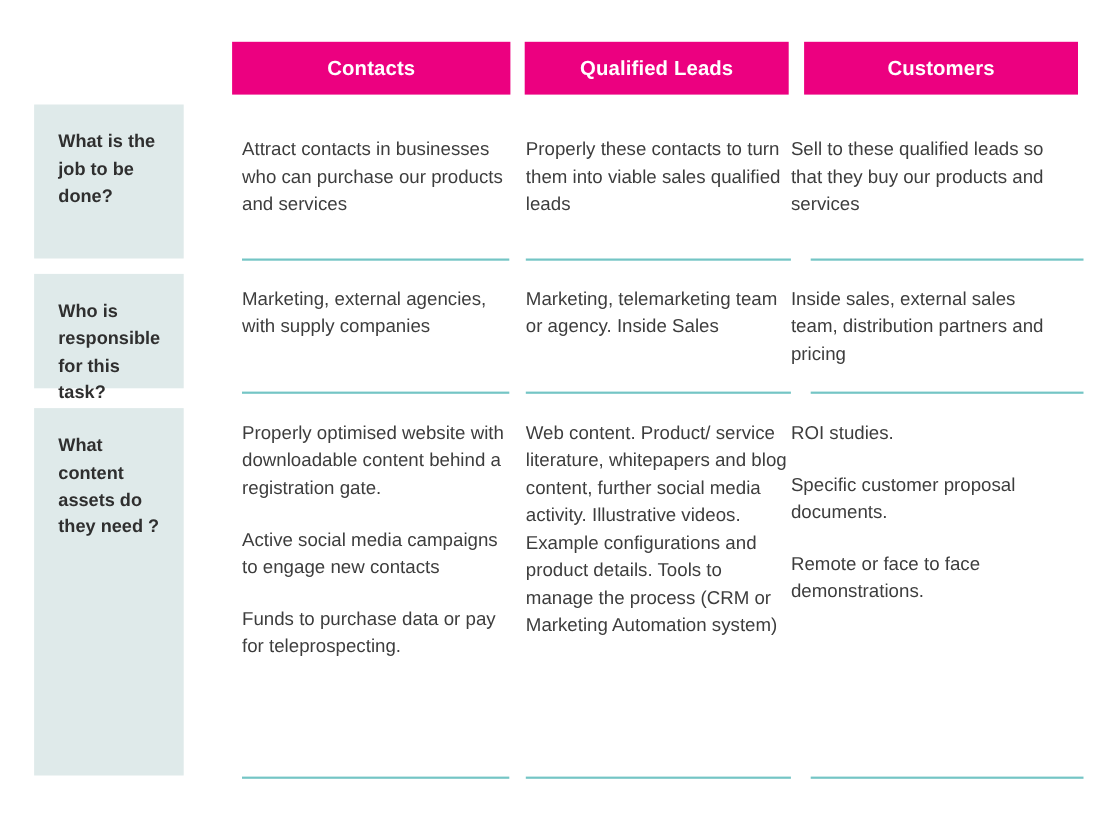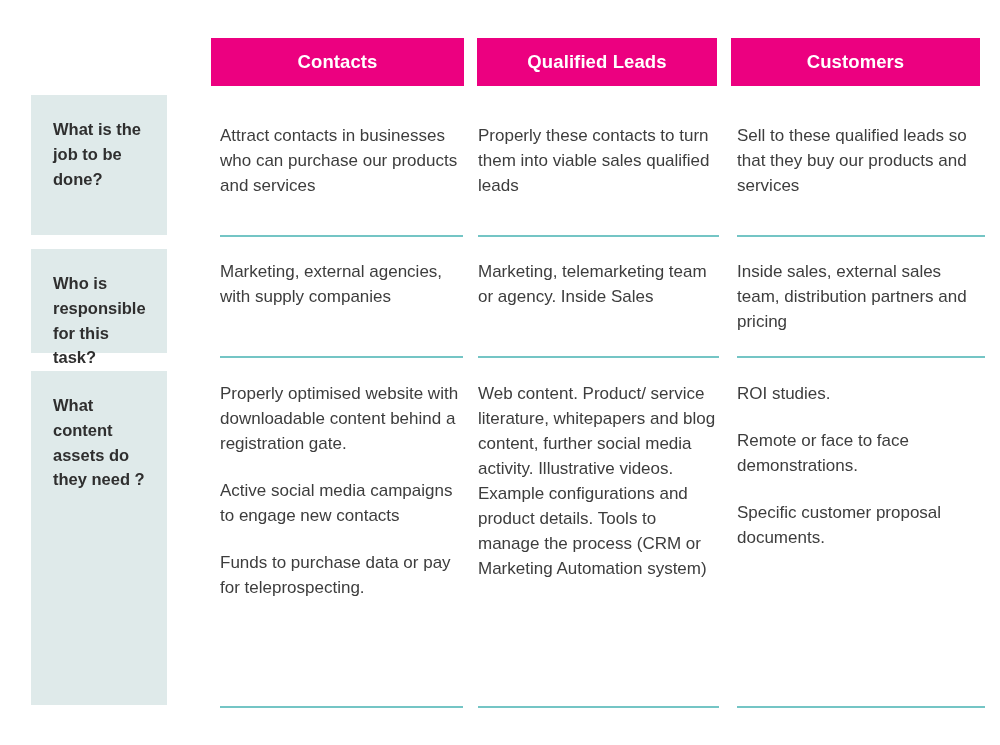--- a/index.html
+++ b/index.html
@@ -81,21 +81,21 @@
     margin: 0 0 22px 0;
     font-size: 17px;
     line-height: 1.47;
     color: #3d3d3d;
     white-space: pre-line;
   }
   .cell p:last-child { margin-bottom: 0; }
 
   .c-1 { left: 220px; width: 246px; }
   .c-2 { left: 478px; width: 240px; }
-  .c-3 { left: 737px; width: 248px; }
+  .c-3 { left: 719px; width: 248px; }
 
   .r-1 { top: 113px; margin-top: 11px; }
   .r-2 { top: 260px; }
   .r-3 { top: 382px; }
 
   
   .sep {
     position: absolute;
     height: 2px;
     background: #74C5C5;
@@ -163,20 +163,20 @@
   <div class="cell c-1 r-3">
     <p>Properly optimised website with downloadable content behind a registration gate.</p>
     <p>Active social media campaigns to engage new contacts</p>
     <p>Funds to purchase data or pay for teleprospecting.</p>
   </div>
   <div class="cell c-2 r-3">
     <p>Web content. Product/ service literature, whitepapers and blog content, further social media activity. Illustrative videos.  Example configurations and product details. Tools to manage the process (CRM or Marketing Automation system)</p>
   </div>
   <div class="cell c-3 r-3">
     <p>ROI studies.</p>
+    <p>Specific customer proposal documents.</p>
     <p>Remote or face to face demonstrations.</p>
-    <p>Specific customer proposal documents.</p>
   </div>
   <div class="sep sep-1 sy-3"></div>
   <div class="sep sep-2 sy-3"></div>
   <div class="sep sep-3 sy-3"></div>
 
 </div>
 
 </body></html>

